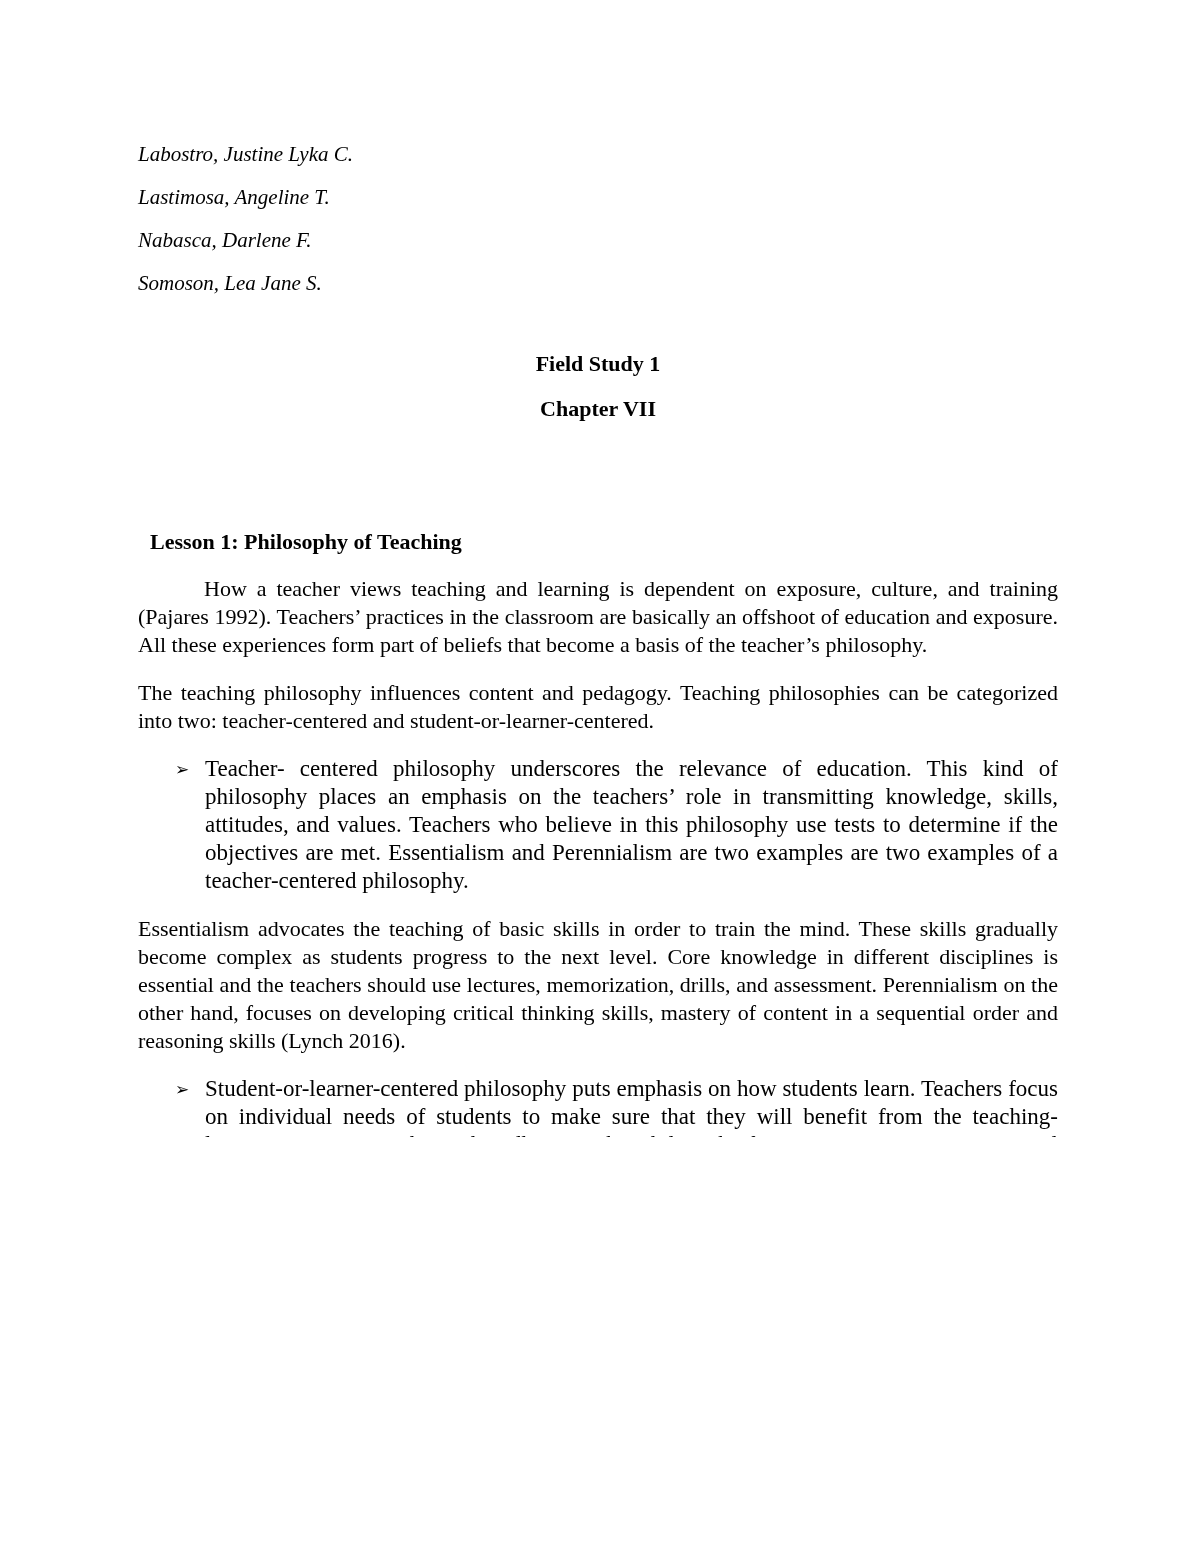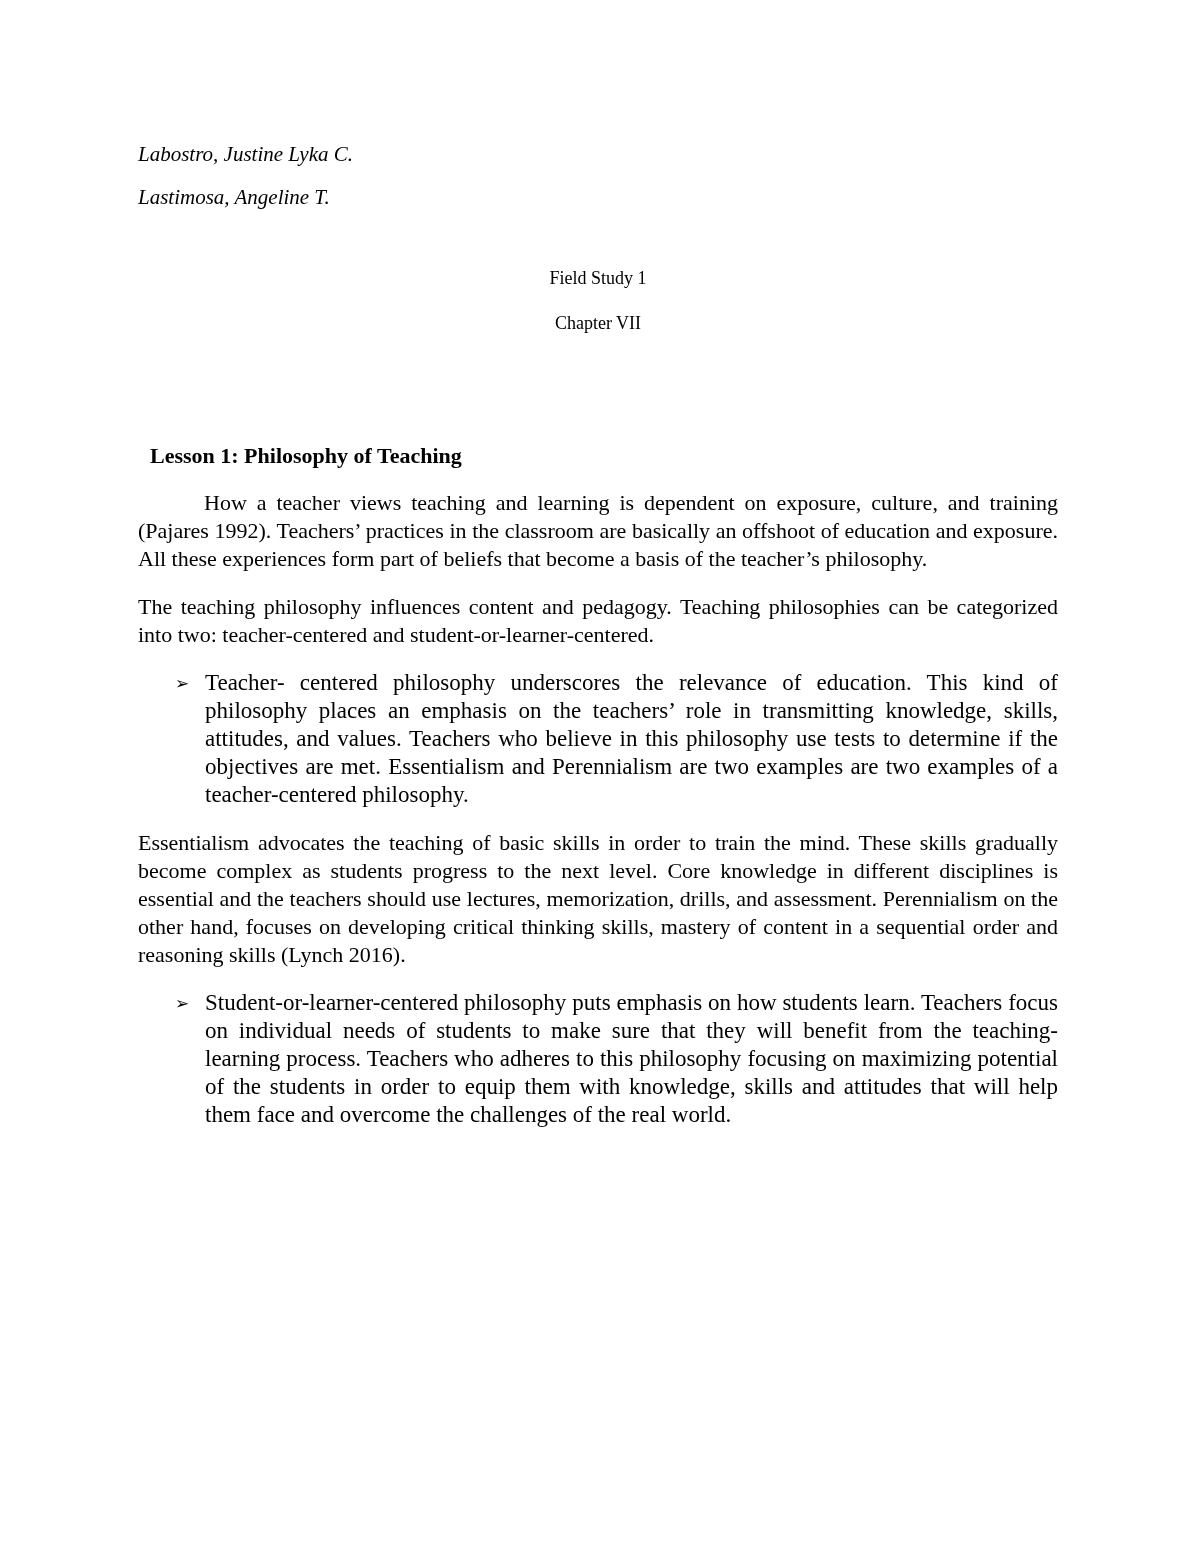--- a/index.html
+++ b/index.html
@@ -23,22 +23,22 @@
     font-style: italic;
     font-size: 21px;
     line-height: 28px;
     margin: 0 0 15px 0;
   }
   .titles {
     margin-top: 53px;
     text-align: center;
   }
   .titles p {
-    font-weight: normal;
-    font-size: 18px;
+    font-weight: bold;
+    font-size: 22px;
     line-height: 28px;
     margin: 0 0 17px 0;
   }
   .lesson-heading {
     margin: 105px 0 19px 12px;
     font-weight: bold;
     font-size: 22px;
     line-height: 28px;
   }
   .para {
@@ -70,20 +70,22 @@
   }
 </style>
 </head>
 <body>
 
 <div class="page">
 
   <div class="authors">
     <p>Labostro, Justine Lyka C.</p>
     <p>Lastimosa, Angeline T.</p>
+    <p>Nabasca, Darlene F.</p>
+    <p>Somoson, Lea Jane S.</p>
   </div>
 
   <div class="titles">
     <p>Field Study 1</p>
     <p>Chapter VII</p>
   </div>
 
   <h2 class="lesson-heading">Lesson 1: Philosophy of Teaching</h2>
 
   <p class="para indent-first">How a teacher views teaching and learning is dependent on exposure, culture, and training (Pajares 1992). Teachers’ practices in the classroom are basically an offshoot of education and exposure. All these experiences form part of beliefs that become a basis of the teacher’s philosophy.</p>

